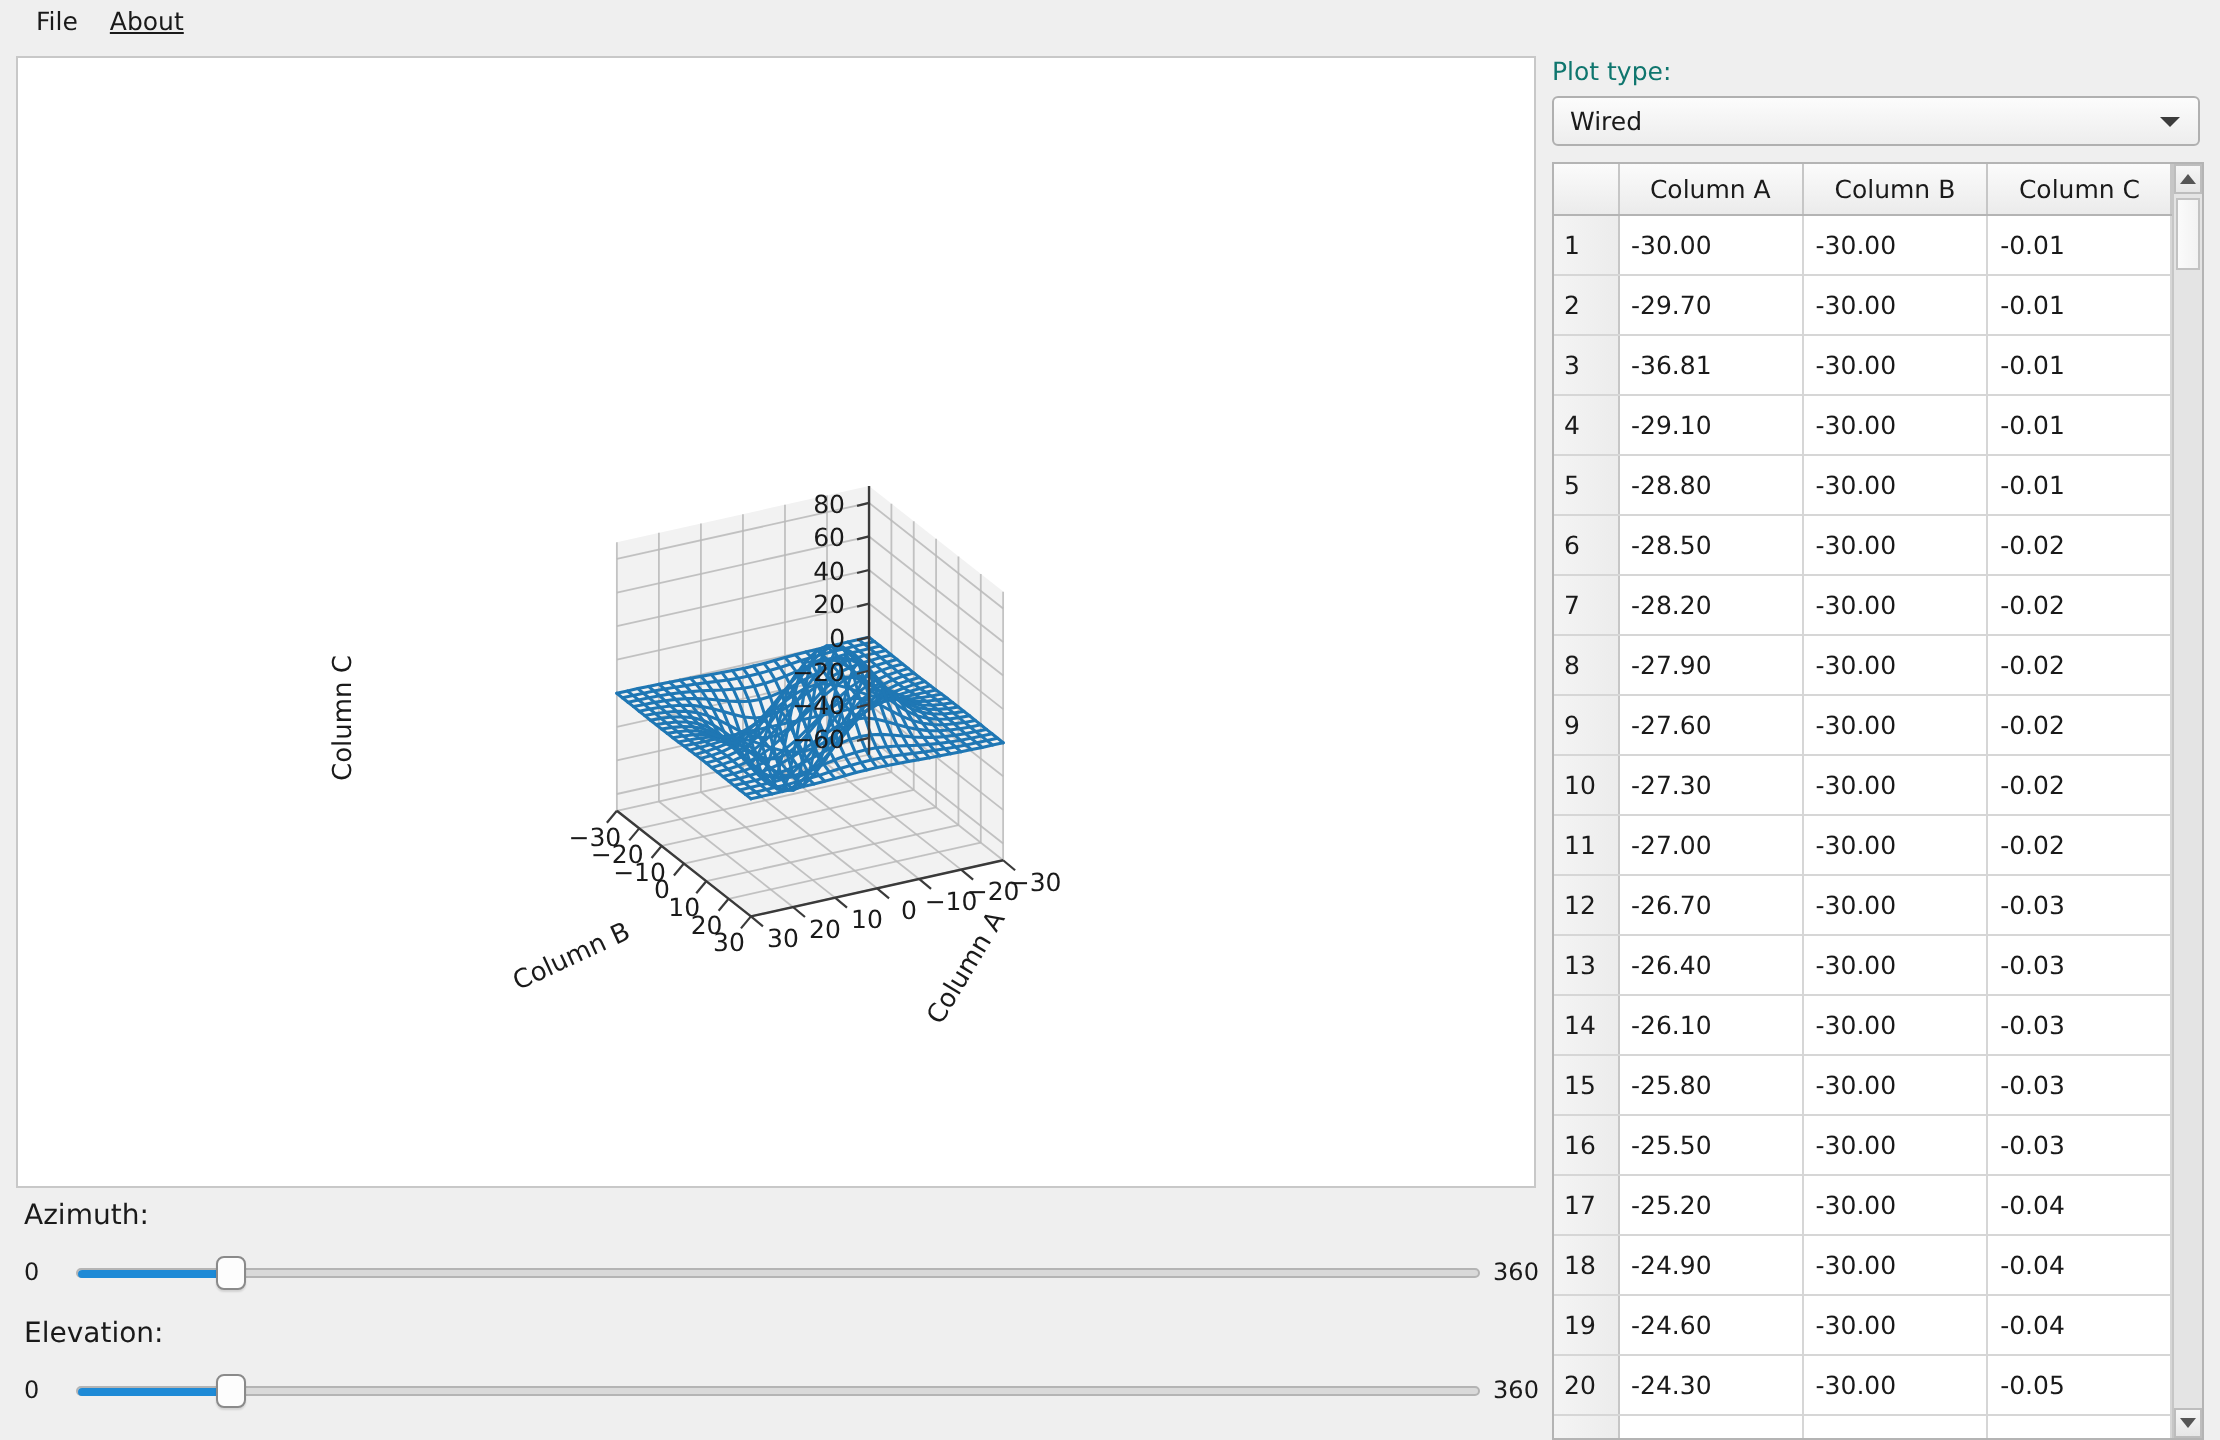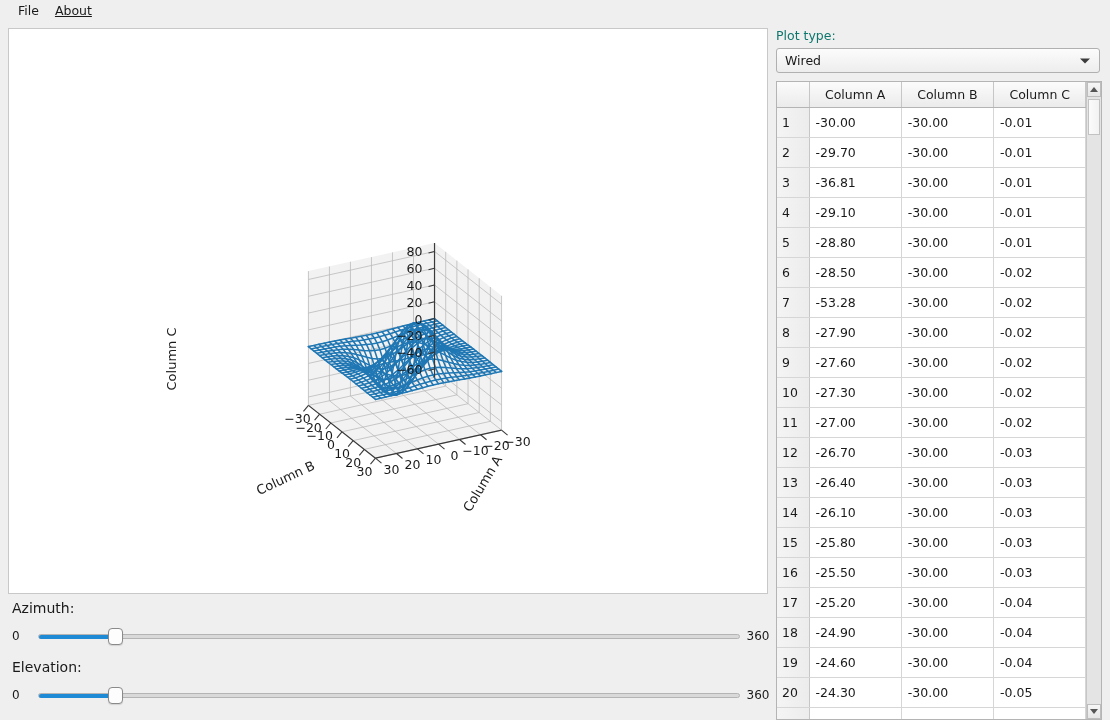--- a/index.html
+++ b/index.html
@@ -440,21 +440,21 @@
                 <td>-0.01</td>
               </tr>
               <tr>
                 <td class="rowhdr">6</td>
                 <td>-28.50</td>
                 <td>-30.00</td>
                 <td>-0.02</td>
               </tr>
               <tr>
                 <td class="rowhdr">7</td>
-                <td>-53.28</td>
+                <td>-28.20</td>
                 <td>-30.00</td>
                 <td>-0.02</td>
               </tr>
               <tr>
                 <td class="rowhdr">8</td>
                 <td>-27.90</td>
                 <td>-30.00</td>
                 <td>-0.02</td>
               </tr>
               <tr>

